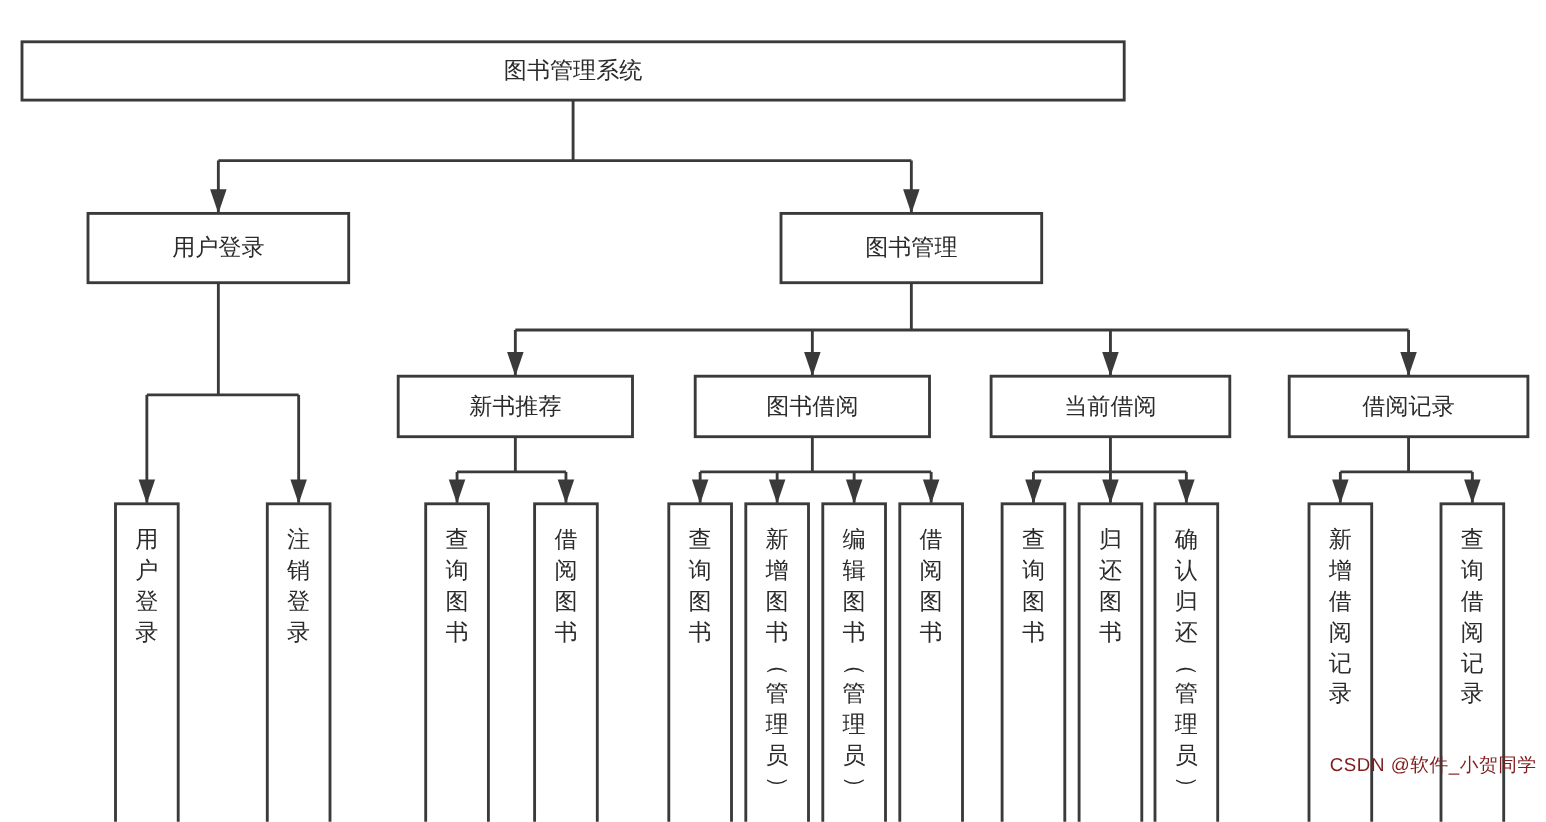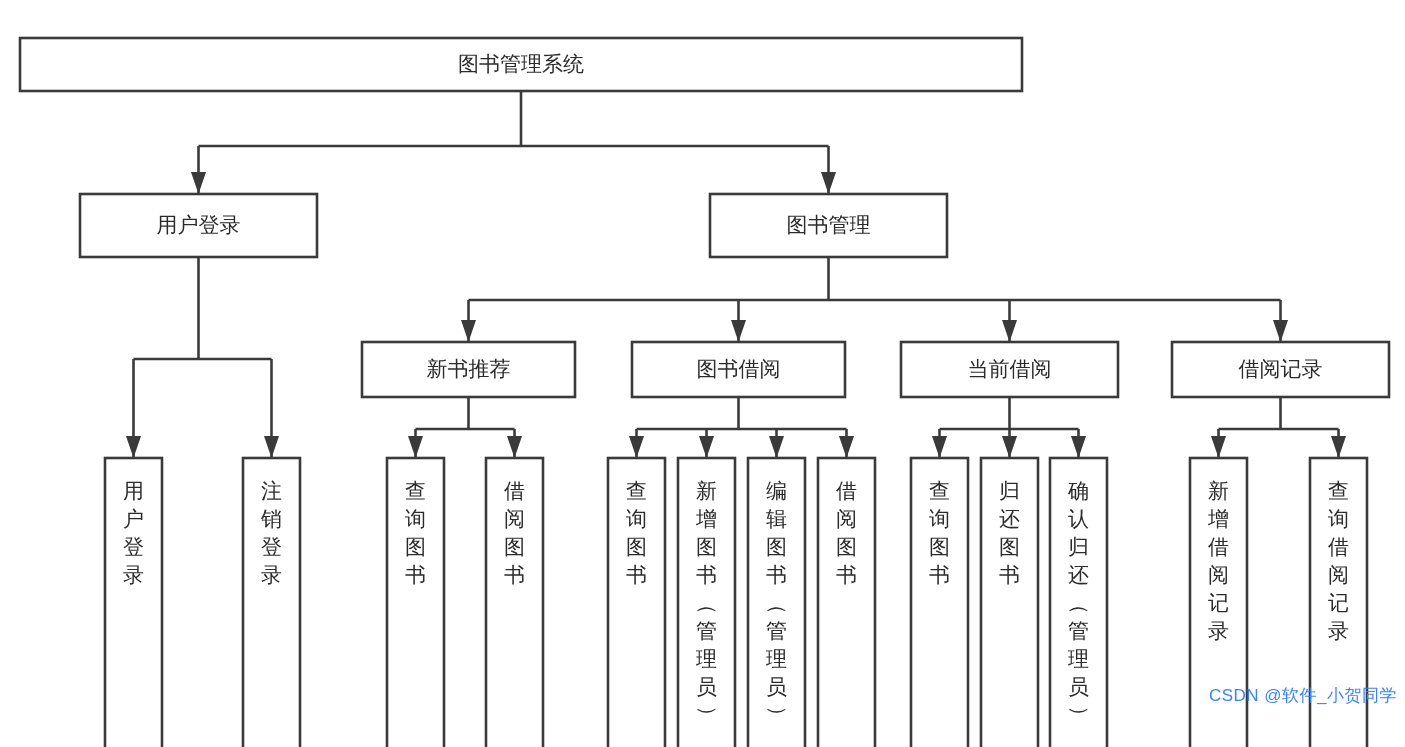--- a/index.html
+++ b/index.html
@@ -53,21 +53,21 @@
     font-size: 21px;
     fill: #2b2b2b;
     text-anchor: middle;
   }
   .watermark {
     position: absolute;
     right: 8px;
     bottom: 6px;
     font-family: "Liberation Sans", "DejaVu Sans", sans-serif;
     font-size: 17px;
-    color: #3b82f6;
+    color: #7f1d1d;
     letter-spacing: 0.5px;
     white-space: nowrap;
     pointer-events: none;
   }
 </style>
 </head>
 <body>
 
 <div id="diagram-root">
   <svg class="flow" viewBox="0 0 1405 747" xmlns="http://www.w3.org/2000/svg">

